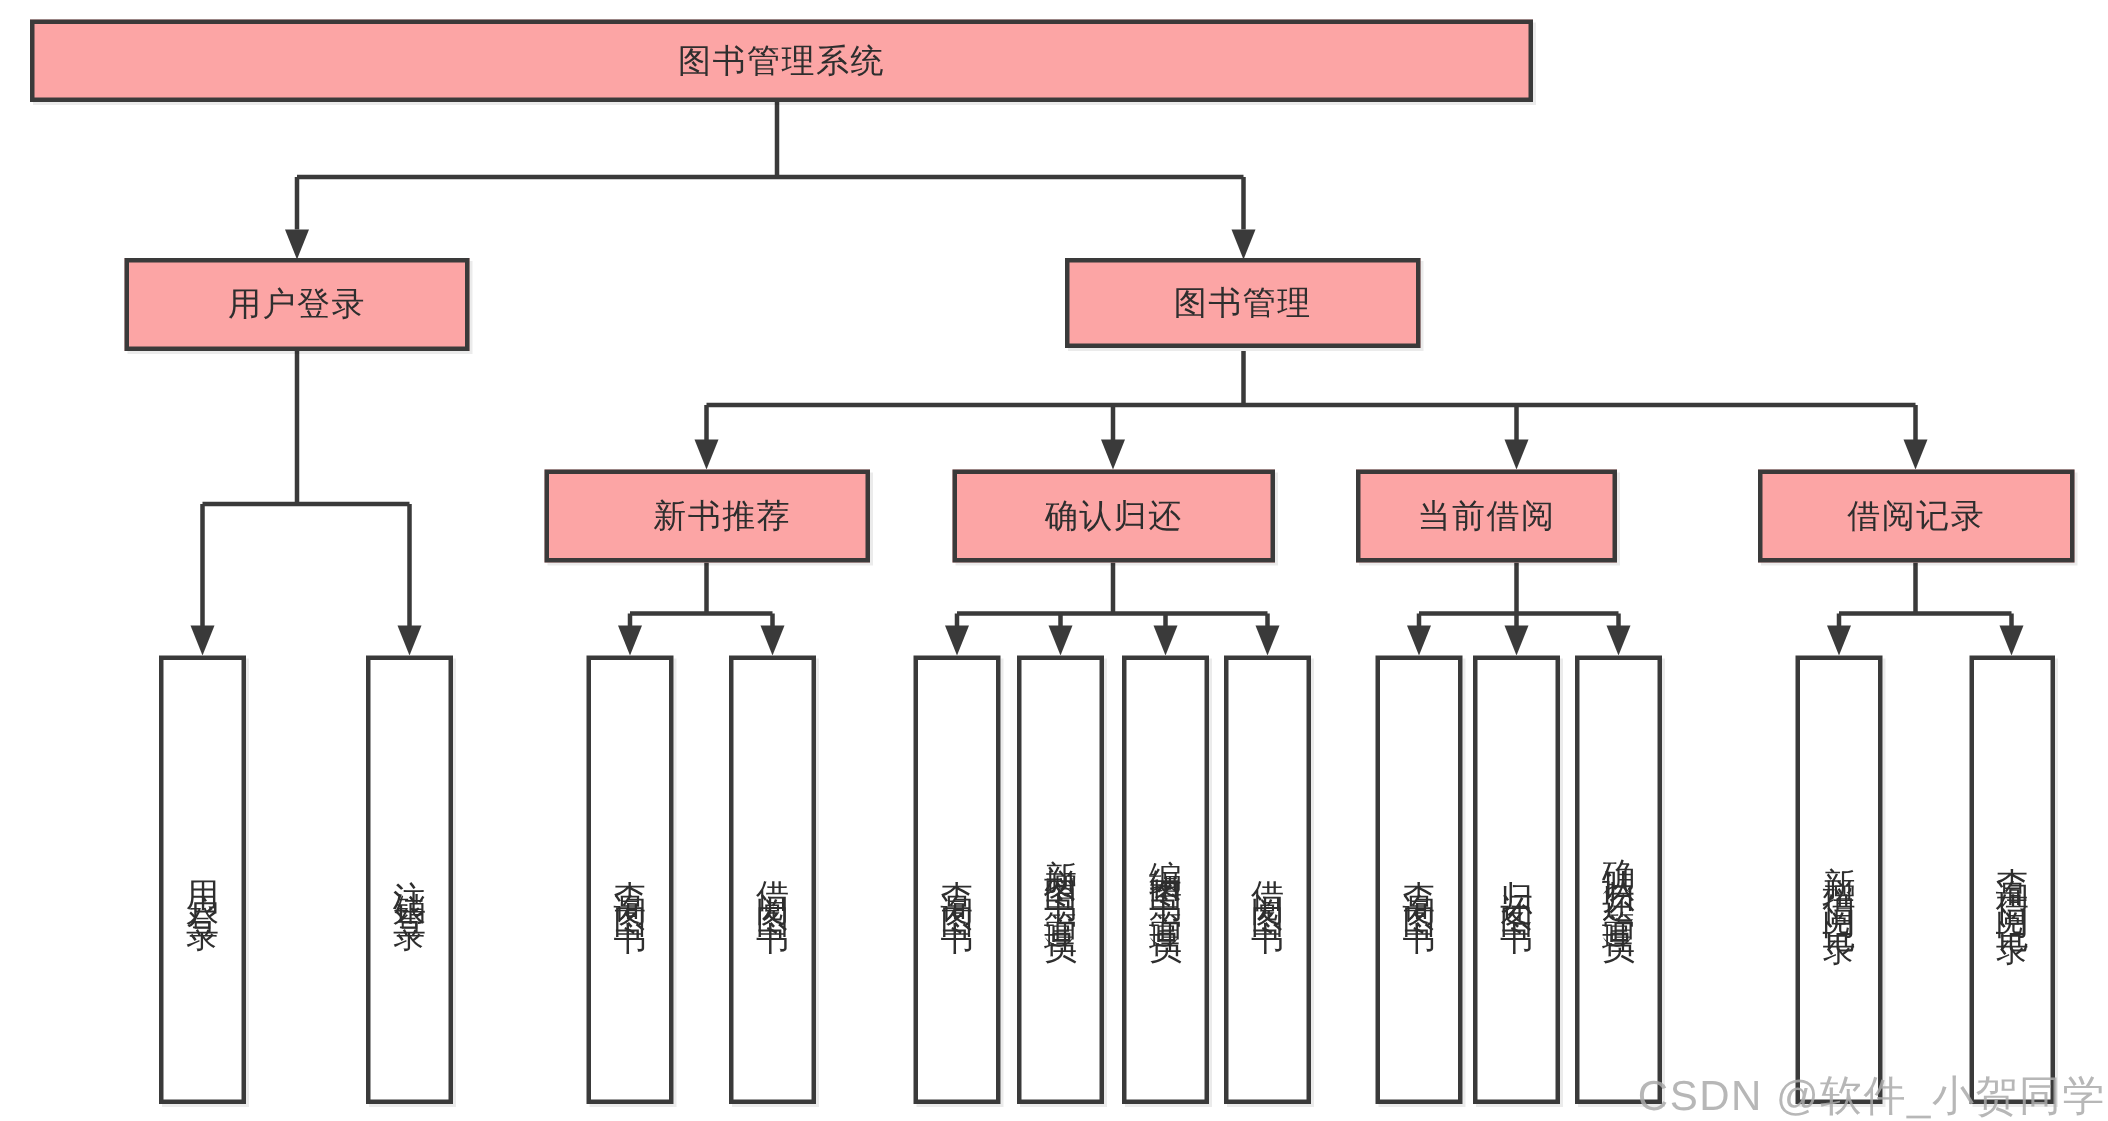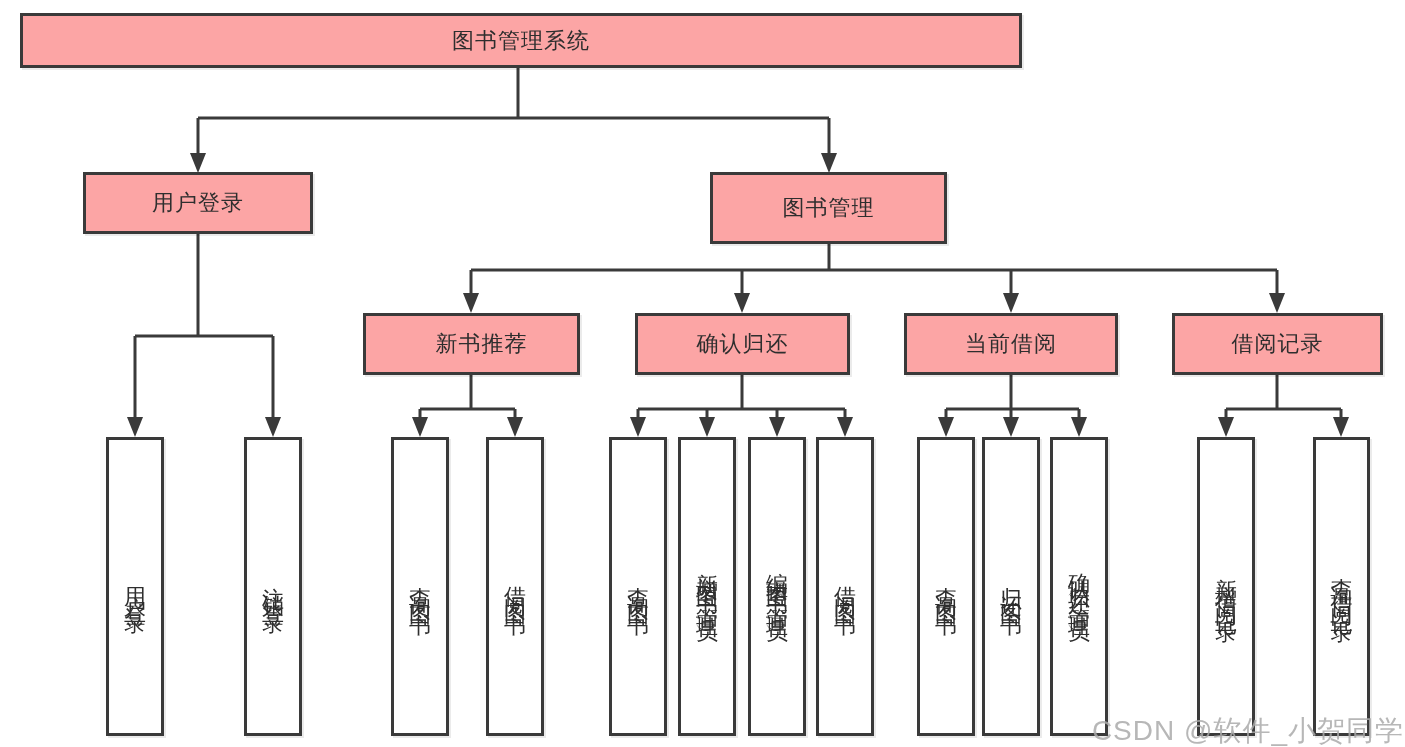--- a/index.html
+++ b/index.html
@@ -87,25 +87,25 @@
     <polygon points="1071,417 1087,417 1079,437"></polygon>
 
     <path d="M1277 375 V409 M1226 409 H1341 M1226 409 V418 M1341 409 V418"></path>
     <polygon points="1218,417 1234,417 1226,437"></polygon>
     <polygon points="1333,417 1349,417 1341,437"></polygon>
   </svg>
 
   <div class="node" style="left:20px;top:13px;width:1002px;height:55px;">图书管理系统</div>
 
   <div class="node" style="left:83px;top:172px;width:230px;height:62px;">用户登录</div>
-  <div class="node" style="left:710px;top:172px;width:237px;height:72px;">图书管理</div>
+  <div class="node" style="left:710px;top:172px;width:237px;height:60px;">图书管理</div>
 
   <div class="node" style="left:363px;top:313px;width:217px;height:62px;padding-left:20px;">新书推荐</div>
   <div class="node" style="left:635px;top:313px;width:215px;height:62px;">确认归还</div>
-  <div class="node" style="left:904px;top:313px;width:214px;height:62px;">当前借阅</div>
+  <div class="node" style="left:904px;top:313px;width:174px;height:62px;">当前借阅</div>
   <div class="node" style="left:1172px;top:313px;width:211px;height:62px;">借阅记录</div>
 
   <div class="vnode" style="left:106px;top:437px;width:58px;height:299px;">
     <span>用户登录</span>
   </div>
   <div class="vnode" style="left:244px;top:437px;width:58px;height:299px;">
     <span>注销登录</span>
   </div>
 
   <div class="vnode" style="left:391px;top:437px;width:58px;height:299px;">

